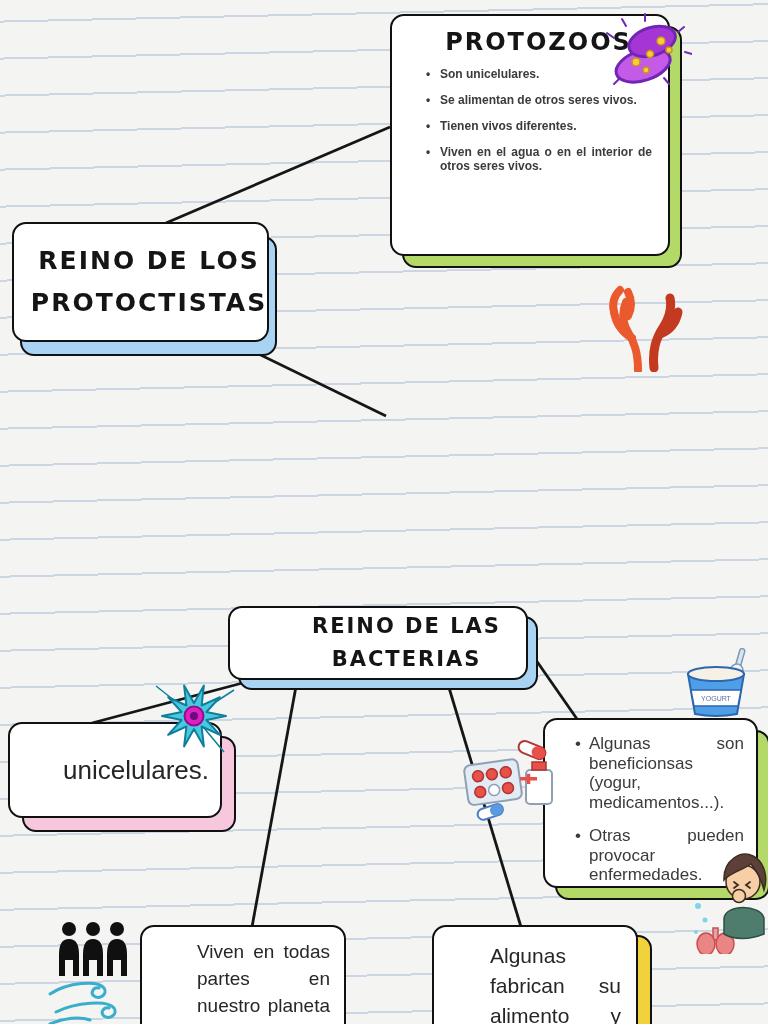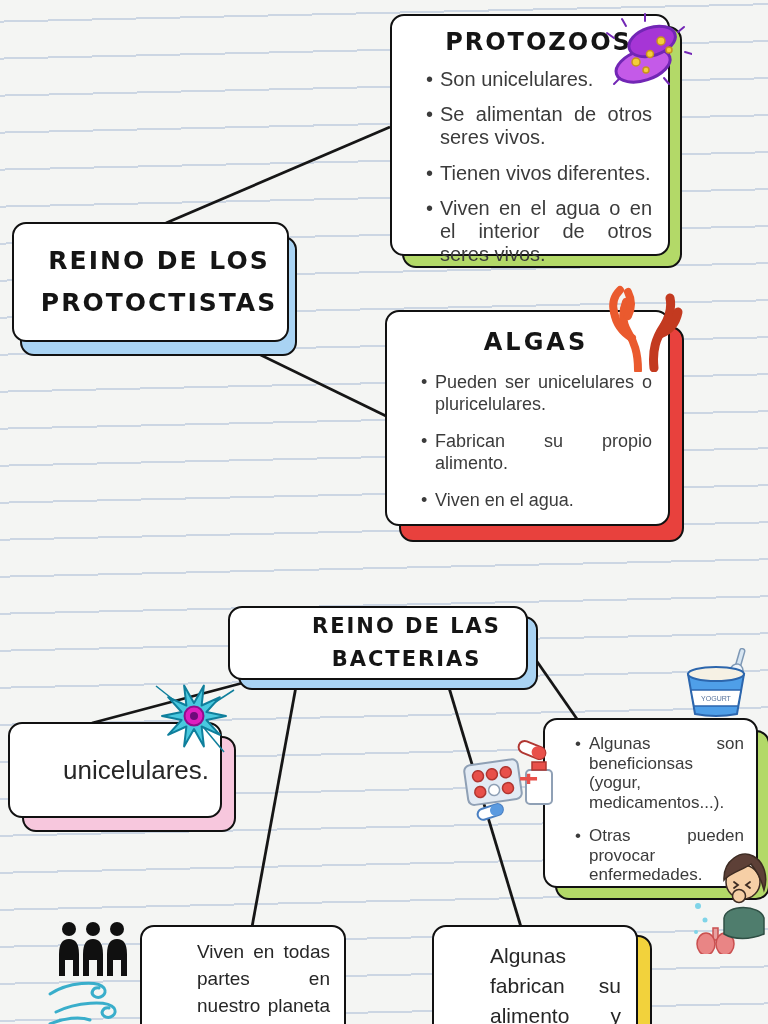--- a/index.html
+++ b/index.html
@@ -19,21 +19,21 @@
         height:100%;font-family:"DejaVu Sans",sans-serif;font-weight:800;color:#151515;}
   .kingdom-title .t1,.kingdom-title .t2{letter-spacing:2px;}
   .protoctistas .t1,.protoctistas .t2{font-size:25px;line-height:1.7;}
   .bacterias-t .t1,.bacterias-t .t2{font-size:21px;line-height:1.55;margin-left:40px;}
 
   .box-title{font-family:"DejaVu Sans",sans-serif;font-weight:800;font-size:24px;
         letter-spacing:2px;color:#151515;text-align:center;margin:12px 0 0 0;}
   .bullets{list-style:none;margin:12px 0 0 0;padding:0 16px;}
   .bullets li{position:relative;padding-left:15px;text-align:justify;color:#3b3b3b;}
   .bullets li::before{content:"•";position:absolute;left:1px;top:0;color:#3b3b3b;}
-  .bullets-protozoos li{font-size:20px;line-height:1.16;}
+  .bullets-protozoos li{font-size:12px;line-height:1.16;font-weight:bold;}
   .bullets-protozoos li + li{margin-top:12px;}
   .bullets-algas li{font-size:18px;line-height:1.2;}
   .bullets-algas li + li{margin-top:16px;}
   .bullets-benef{margin-top:14px;padding:0 12px;}
   .bullets-benef li{font-size:17px;line-height:1.15;}
   .bullets-benef li + li{margin-top:14px;}
 
   .plain-text{color:#262626;margin-left:24px;}
   .unicel-text{display:flex;align-items:center;height:100%;padding:0 12px;font-size:26px;}
   .viven-text{padding:12px 14px;font-size:19px;line-height:1.42;text-align:justify;}
@@ -51,21 +51,21 @@
 
   <svg class="connectors" width="768" height="1024" viewBox="0 0 768 1024">
     <line x1="166" y1="223" x2="390" y2="127"></line>
     <line x1="236" y1="343" x2="386" y2="416"></line>
     <line x1="250" y1="681" x2="92" y2="723"></line>
     <line x1="297" y1="681" x2="252" y2="927"></line>
     <line x1="447" y1="681" x2="521" y2="927"></line>
     <line x1="529" y1="650" x2="577" y2="719"></line>
   </svg>
 
-  <div class="node" style="left:12px;top:222px;width:277px;height:120px;">
+  <div class="node" style="left:12px;top:222px;width:257px;height:120px;">
     <div class="node-shadow" style="background:#a9d3f3;transform:translate(8px,14px);"></div>
     <div class="node-body">
       <div class="kingdom-title protoctistas">
         <span class="t1">REINO DE LOS</span>
         <span class="t2">PROTOCTISTAS</span>
       </div>
     </div>
   </div>
 
   <div class="node" style="left:390px;top:14px;width:280px;height:242px;">
@@ -74,31 +74,20 @@
       <div class="box-title">PROTOZOOS</div>
       <ul class="bullets bullets-protozoos">
         <li>Son unicelulares.</li>
         <li>Se alimentan de otros seres vivos.</li>
         <li>Tienen vivos diferentes.</li>
         <li>Viven en el agua o en el interior de otros seres vivos.</li>
       </ul>
     </div>
   </div>
 
-  <div class="node" style="left:385px;top:310px;width:285px;height:216px;">
-    <div class="node-shadow" style="background:#e8413d;transform:translate(14px,16px);"></div>
-    <div class="node-body">
-      <div class="box-title" style="margin-top:16px;letter-spacing:3px;">ALGAS</div>
-      <ul class="bullets bullets-algas" style="margin-top:16px;">
-        <li>Pueden ser unicelulares o pluricelulares.</li>
-        <li>Fabrican su propio alimento.</li>
-        <li>Viven en el agua.</li>
-      </ul>
-    </div>
-  </div>
 
   <div class="node" style="left:228px;top:606px;width:300px;height:74px;">
     <div class="node-shadow" style="background:#a9d3f3;transform:translate(10px,10px);"></div>
     <div class="node-body">
       <div class="kingdom-title bacterias-t">
         <span class="t1">REINO DE LAS</span>
         <span class="t2">BACTERIAS</span>
       </div>
     </div>
   </div>

